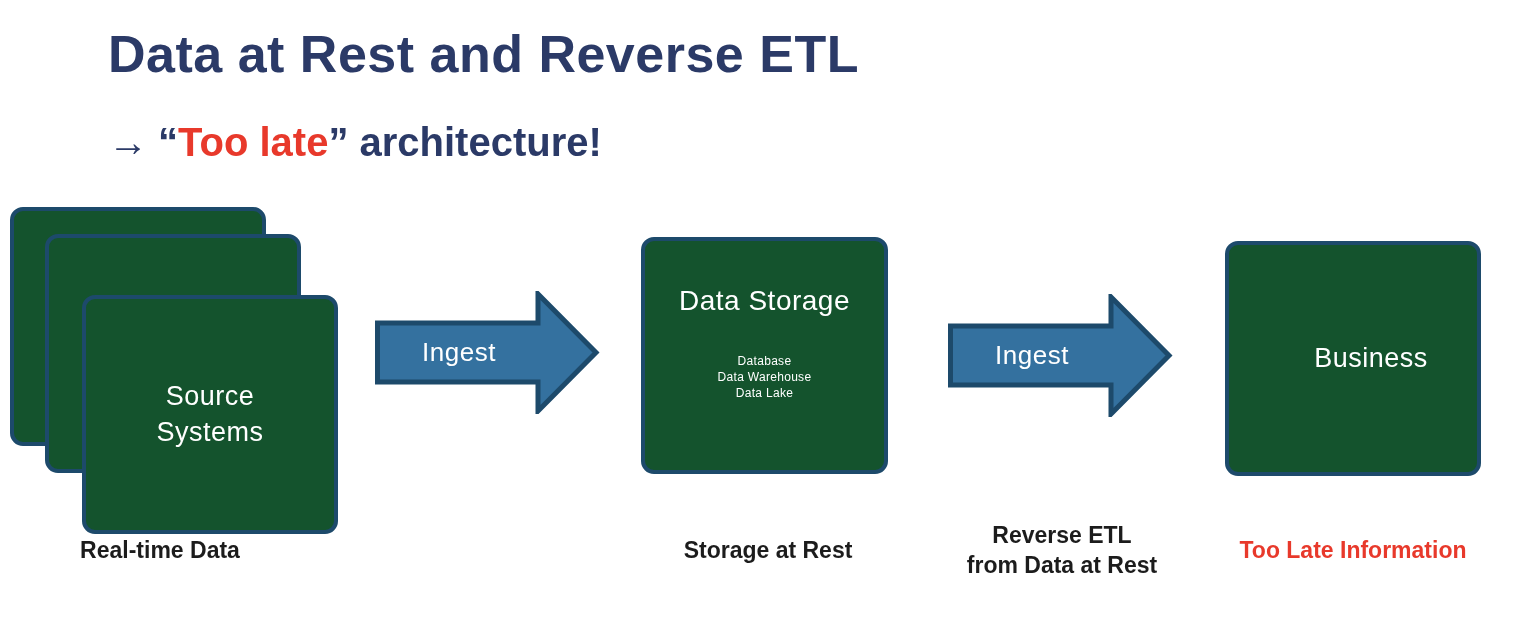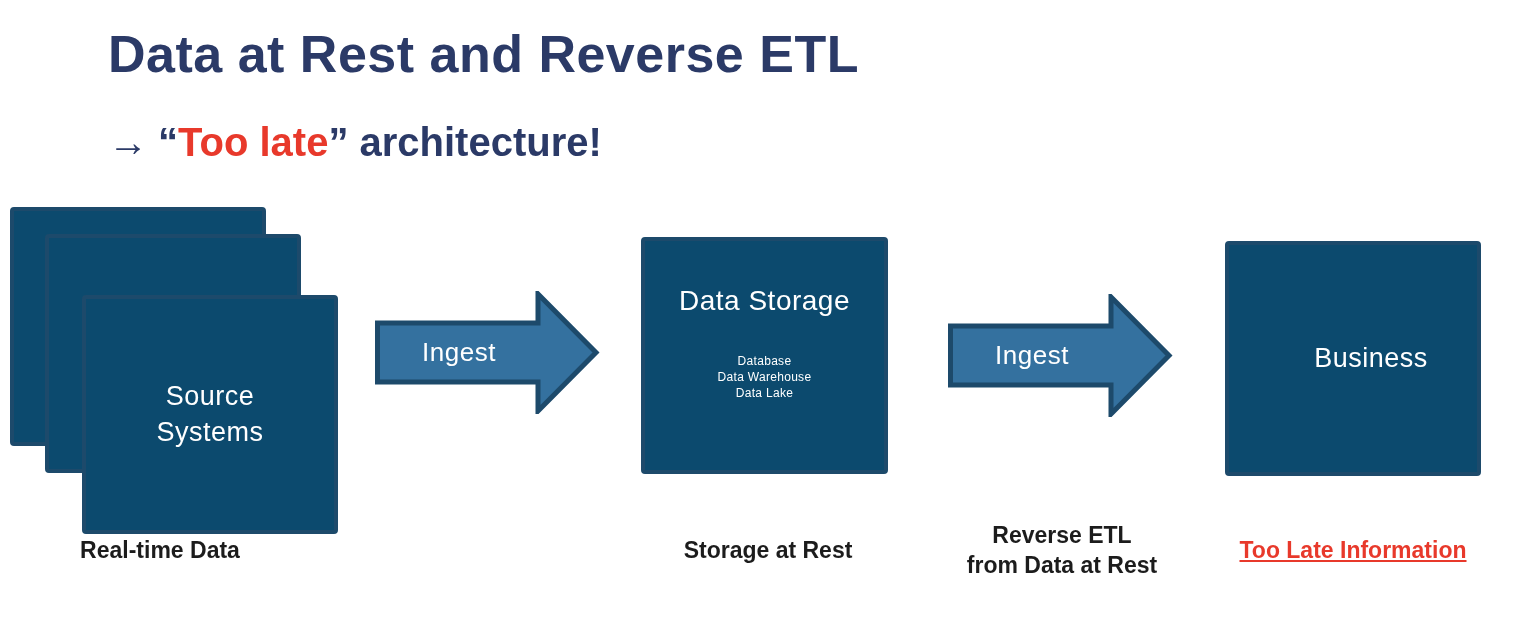--- a/index.html
+++ b/index.html
@@ -29,23 +29,23 @@
     font-size: 40px;
     font-weight: 700;
     color: #2b3a67;
     white-space: nowrap;
   }
   .subtitle .hl { color: #e8392b; }
   .subtitle .arrow-glyph { font-weight: 600; margin-right: 10px; }
 
   .panel {
     position: absolute;
-    background: #0c4a6e;
+    background: #14532d;
     border: 4px solid #1d4a6b;
-    border-radius: 4px;
+    border-radius: 13px;
   }
   .panel-content {
     width: 100%;
     height: 100%;
     display: flex;
     flex-direction: column;
     align-items: center;
     justify-content: center;
     color: #ffffff;
     font-size: 27px;
@@ -94,21 +94,21 @@
     letter-spacing: 0.5px;
   }
   .caption {
     position: absolute;
     font-size: 23px;
     font-weight: 700;
     color: #1c1c1c;
     text-align: center;
     line-height: 1.3;
   }
-  .caption.red { color: #e8392b; text-decoration: underline; }
+  .caption.red { color: #e8392b; }
 </style>
 </head>
 <body>
 
 <div class="canvas">
 
   <div class="title">Data at Rest and Reverse ETL</div>
 
   <div class="subtitle">
     <span class="arrow-glyph">→</span><span>“</span><span class="hl">Too late</span><span>”</span><span> architecture!</span>

